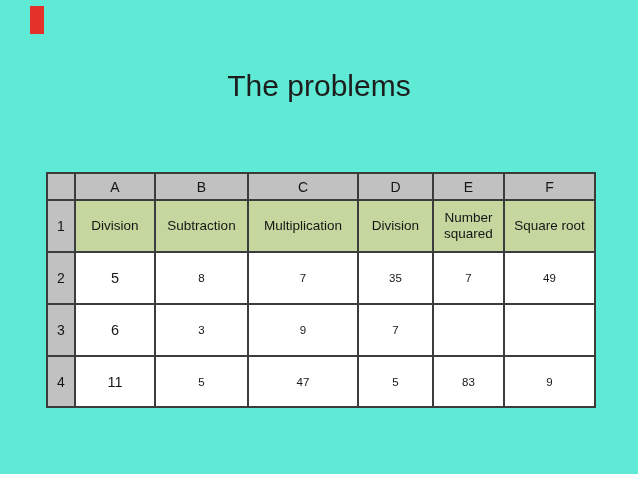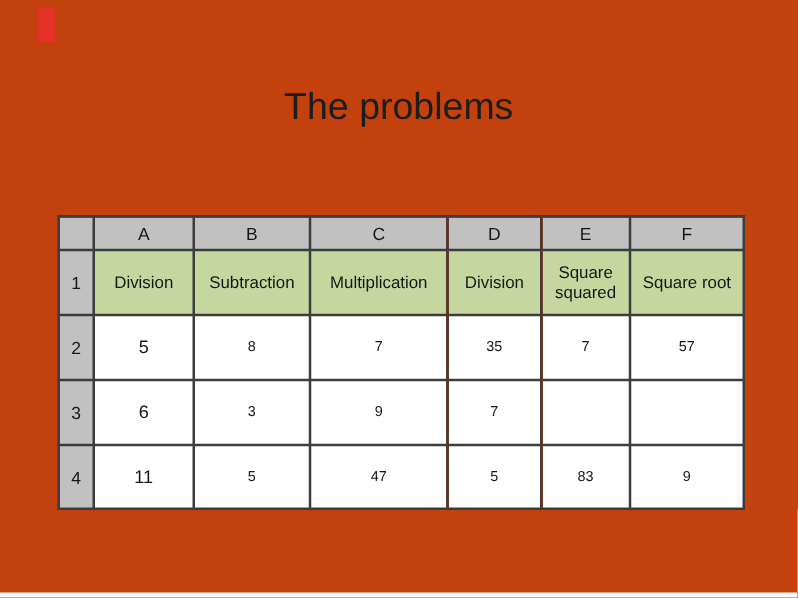--- a/index.html
+++ b/index.html
@@ -1,21 +1,21 @@
 <!DOCTYPE html>
 <html><head>
 <meta charset="utf-8">
 <style>
   html,body { margin:0; padding:0; }
   body {
     width:638px; height:478px; background:#ffffff;
     font-family:"Liberation Sans", sans-serif;
     -webkit-font-smoothing:antialiased;
   }
-  .slide { position:relative; width:638px; height:474px; background:#c2410c; overflow:hidden; }
+  .slide { position:relative; width:638px; height:474px; background:#5eead4; overflow:hidden; }
 
   .red-marker {
     position:absolute; left:30px; top:6px; width:14px; height:28px;
     background:#e53229;
   }
 
   .slide-title {
     position:absolute; top:68px; left:0; width:100%;
     text-align:center; font-size:30px; line-height:1.2;
     color:#1d1d1d; font-weight:400; letter-spacing:0;
@@ -69,32 +69,32 @@
         <td class="gray colhead">E</td>
         <td class="gray colhead">F</td>
       </tr>
 
       <tr style="height:52px">
         <td class="gray rownum">1</td>
         <td class="green label">Division</td>
         <td class="green label">Subtraction</td>
         <td class="green label">Multiplication</td>
         <td class="green label">Division</td>
-        <td class="green label">Square squared</td>
+        <td class="green label">Number squared</td>
         <td class="green label">Square root</td>
       </tr>
 
       <tr style="height:52px">
         <td class="gray rownum">2</td>
         <td class="white vala">5</td>
         <td class="white val">8</td>
         <td class="white val">7</td>
         <td class="white val">35</td>
         <td class="white val">7</td>
-        <td class="white val">57</td>
+        <td class="white val">49</td>
       </tr>
 
       <tr style="height:52px">
         <td class="gray rownum">3</td>
         <td class="white vala">6</td>
         <td class="white val">3</td>
         <td class="white val">9</td>
         <td class="white val">7</td>
         <td class="white val"></td>
         <td class="white val"></td>

